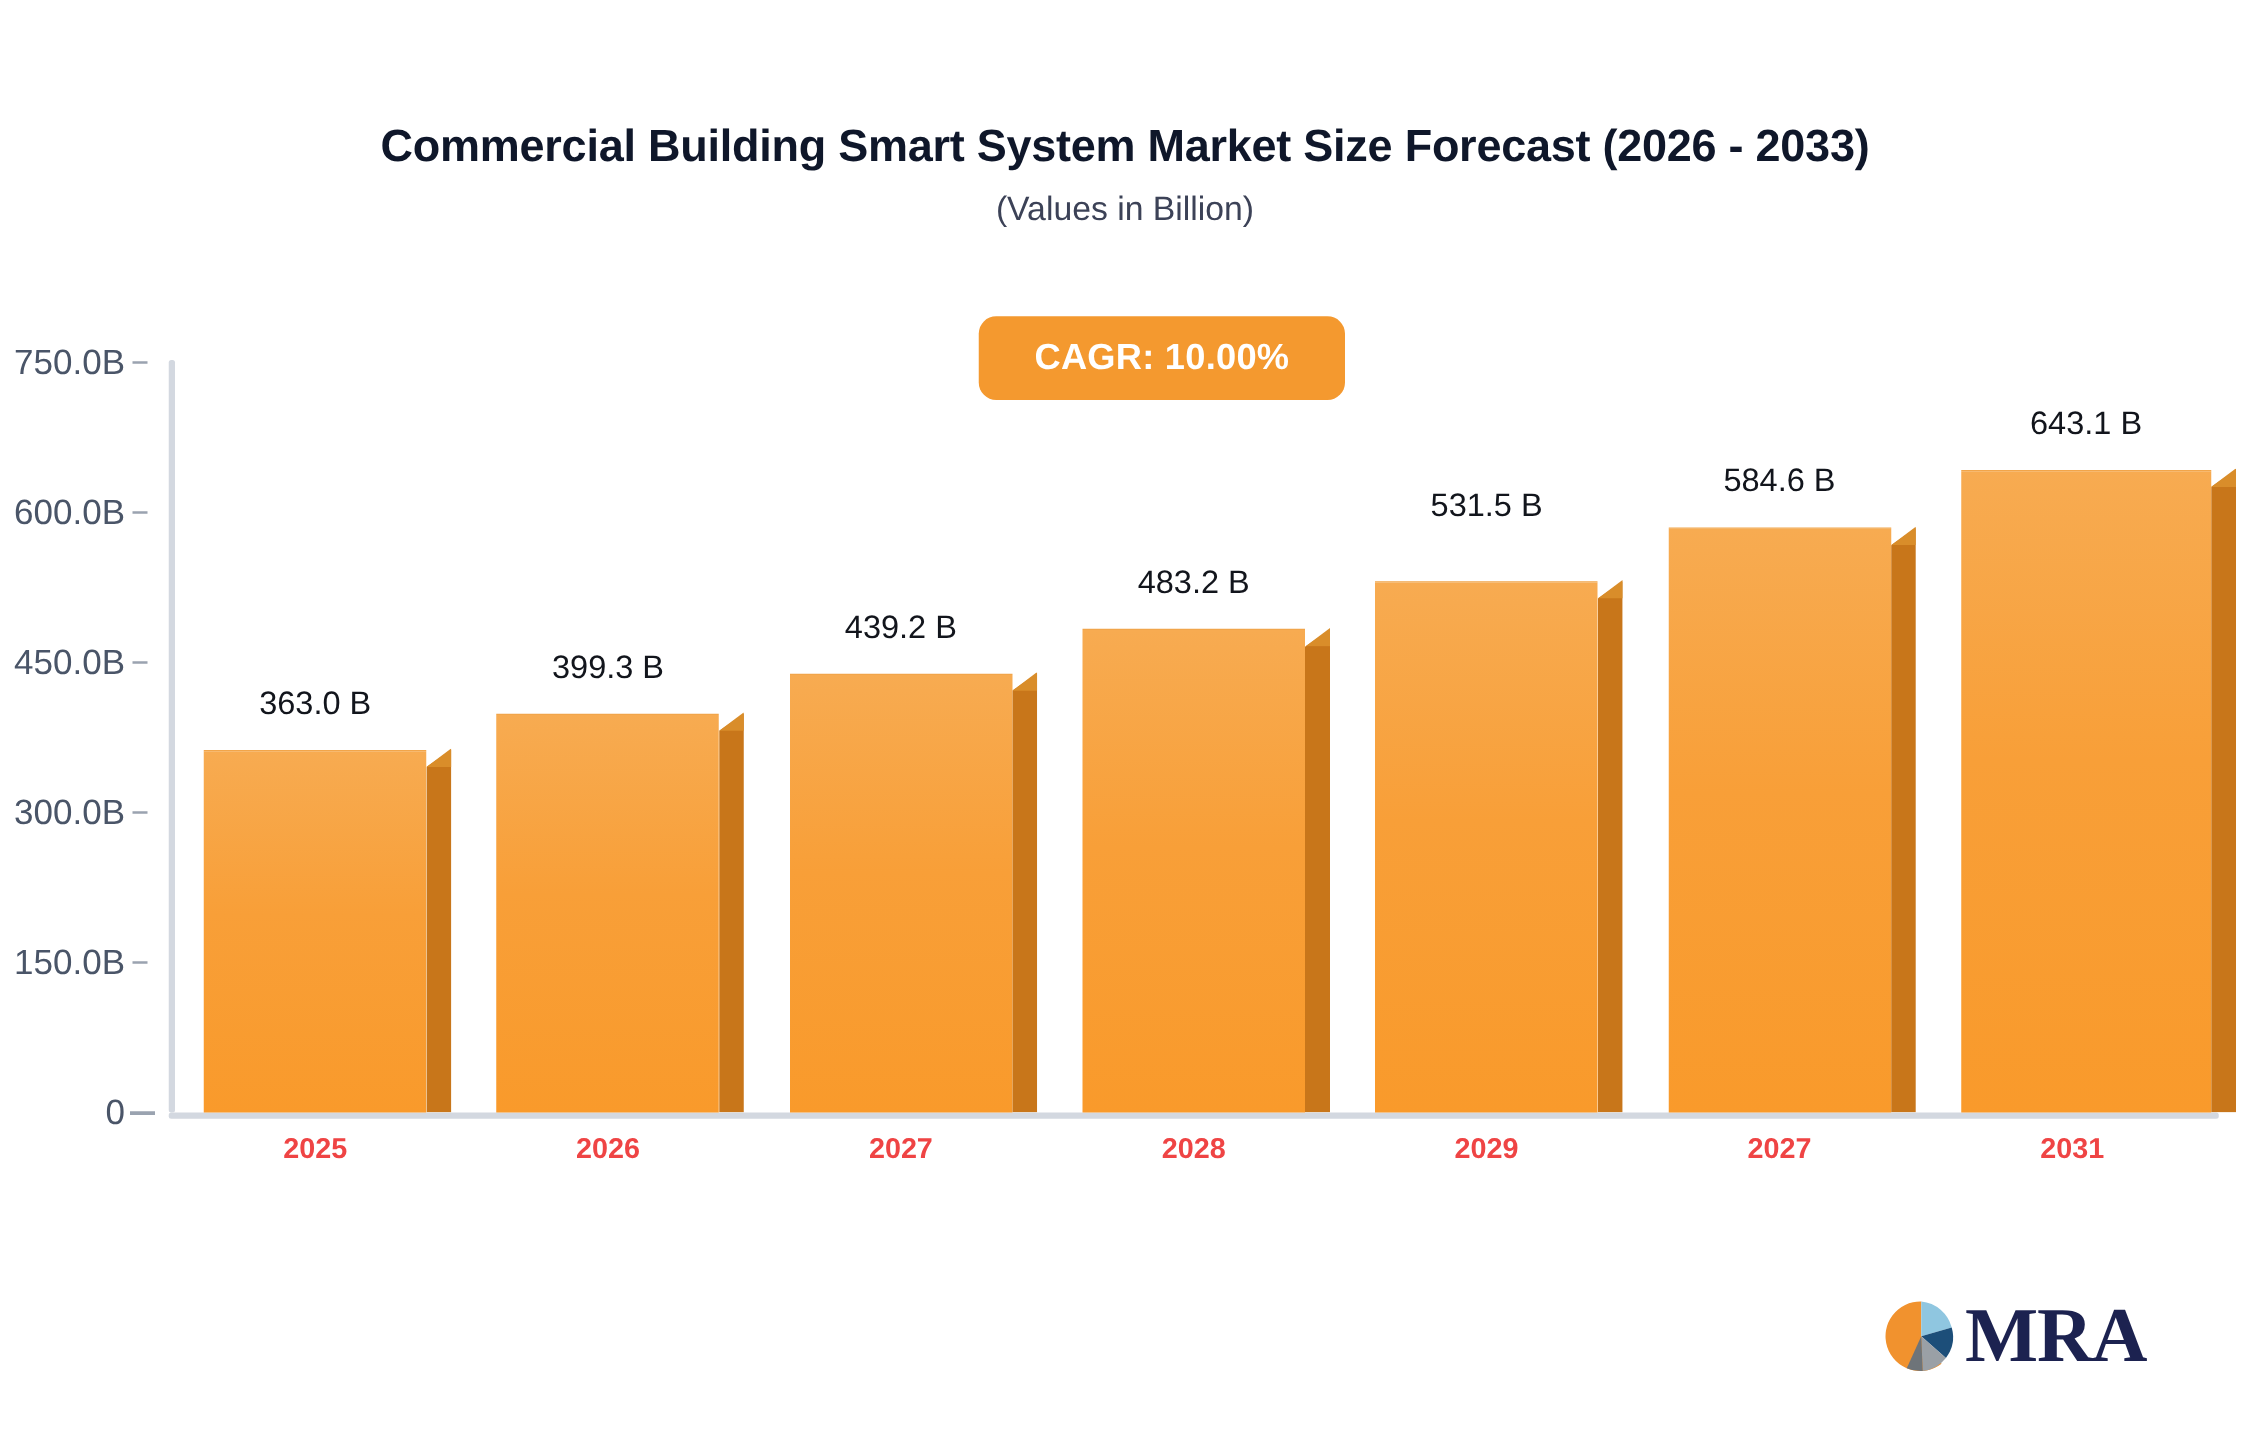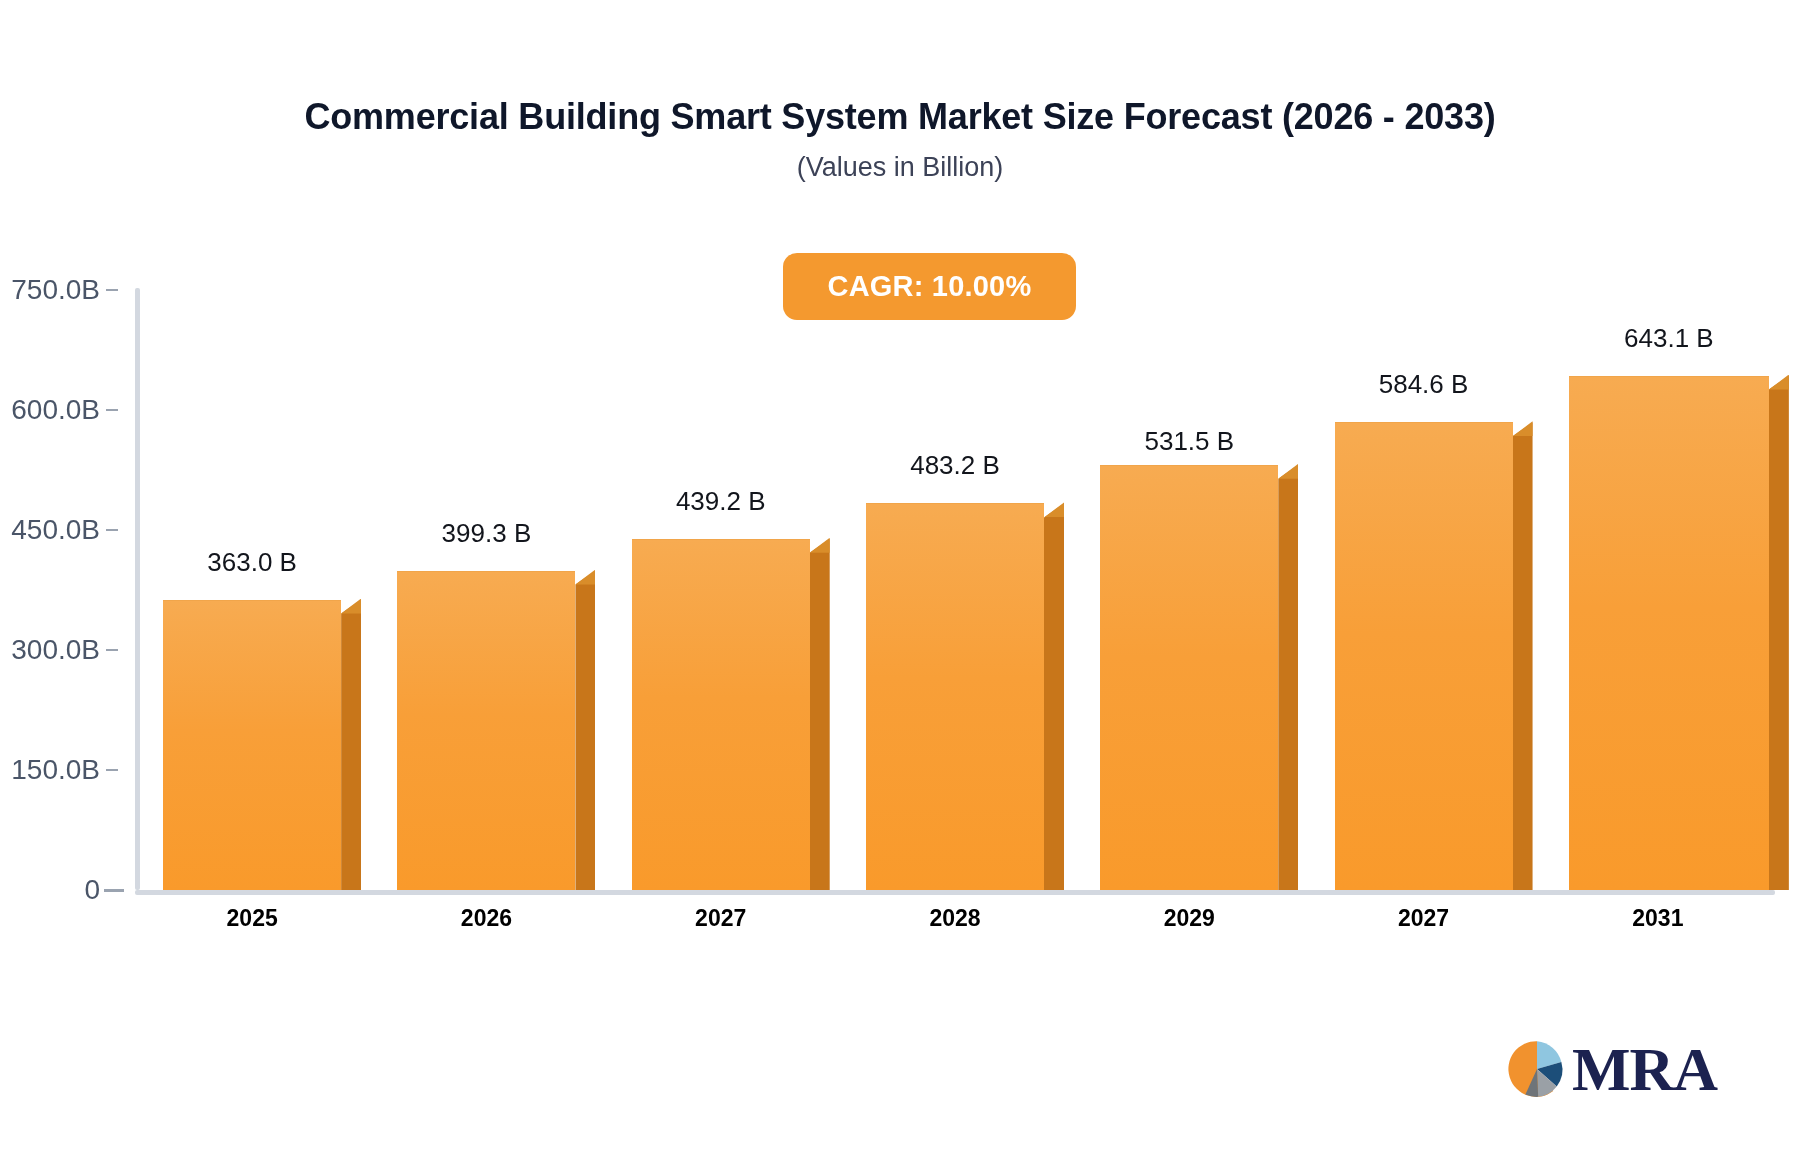--- a/index.html
+++ b/index.html
@@ -175,21 +175,21 @@
     left: 135px;
     top: 905px;
     width: 1640px;
     height: 40px;
   }
   .x-label {
     position: absolute;
     transform: translateX(-50%);
     font-size: 23px;
     font-weight: bold;
-    color: #000000;
+    color: #ef4444;
     white-space: nowrap;
   }
 
   
   .logo {
     position: absolute;
     left: 1508px;
     top: 1038px;
     display: flex;
     align-items: center;
@@ -267,21 +267,21 @@
             <div class="bar-top"></div>
           </div>
           <div class="bar-value" style="bottom: 408.56px;">483.2 B</div>
         </div>
         <div class="bar-group" style="left: 965.286px; width: 178px;">
           <div class="bar3d" style="height: 425.2px;">
             <div class="bar-front"></div>
             <div class="bar-side"></div>
             <div class="bar-top"></div>
           </div>
-          <div class="bar-value" style="bottom: 433px;">531.5 B</div>
+          <div class="bar-value" style="bottom: 470px;">531.5 B</div>
         </div>
         <div class="bar-group" style="left: 1199.57px; width: 178px;">
           <div class="bar3d" style="height: 467.68px;">
             <div class="bar-front"></div>
             <div class="bar-side"></div>
             <div class="bar-top"></div>
           </div>
           <div class="bar-value" style="bottom: 489.68px;">584.6 B</div>
         </div>
         <div class="bar-group" style="left: 1433.86px; width: 200px;">

